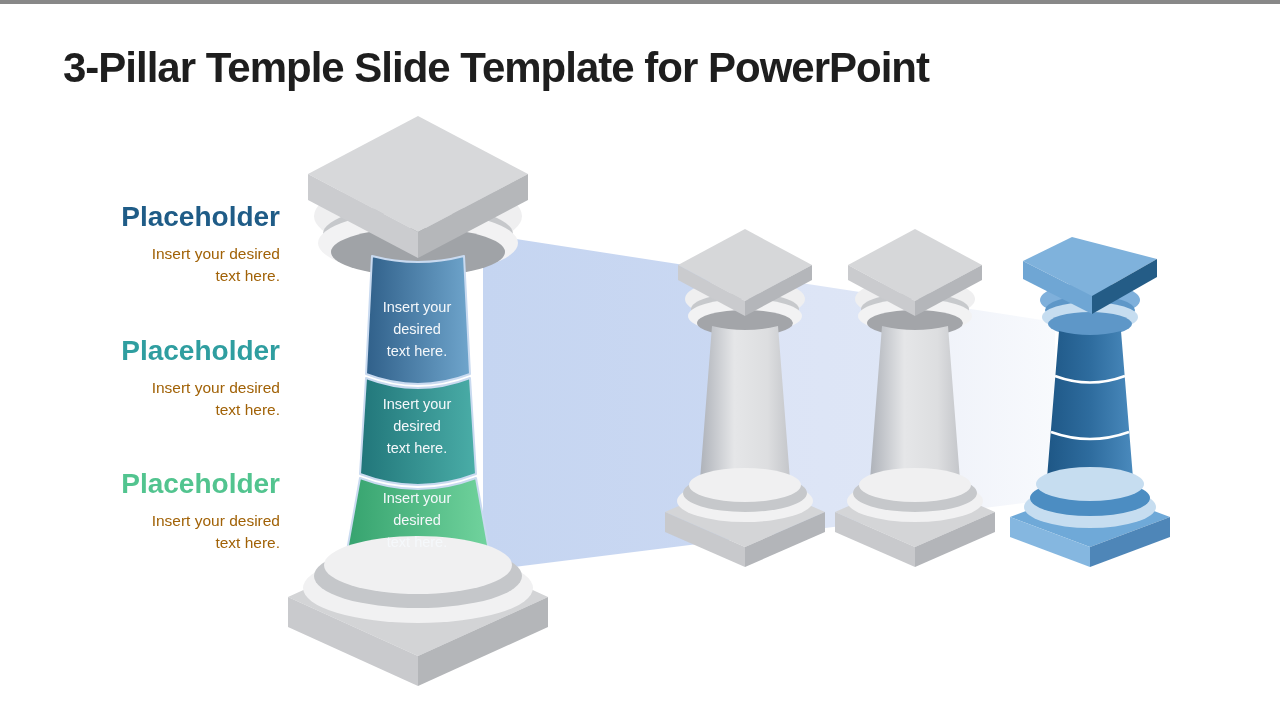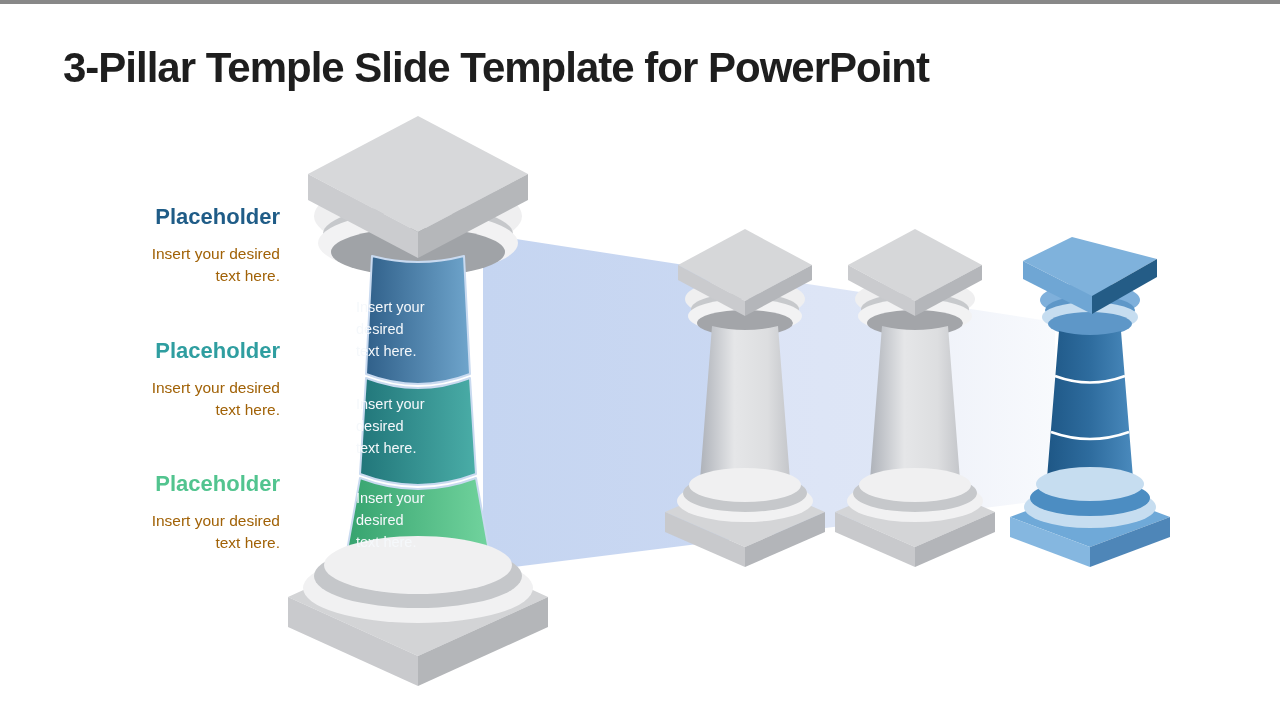--- a/index.html
+++ b/index.html
@@ -25,39 +25,39 @@
     position:absolute;
     left:0;top:0;width:1280px;height:720px;
   }
   .label-group{
     position:absolute;
     right:1000px;
     width:230px;
     text-align:right;
   }
   .label-group .heading{
-    font-size:22px;
+    font-size:28px;
     font-weight:700;
     line-height:26px;
     margin-bottom:13px;
   }
   .label-group .body{
     font-size:15.5px;
     line-height:22px;
     color:#a16207;
   }
   .label-group .body span{display:block;}
   .lg-1{top:200px;}
   .lg-2{top:334px;}
   .lg-3{top:467px;}
   .segment-text{
     position:absolute;
     left:356px;
     width:122px;
-    text-align:left;
+    text-align:center;
     color:#f5f8fb;
     font-size:14.5px;
     line-height:22px;
   }
   .segment-text span{display:block;}
   .st-1{top:292px;}
   .st-2{top:389px;}
   .st-3{top:483px;}
 </style>
 </head>

